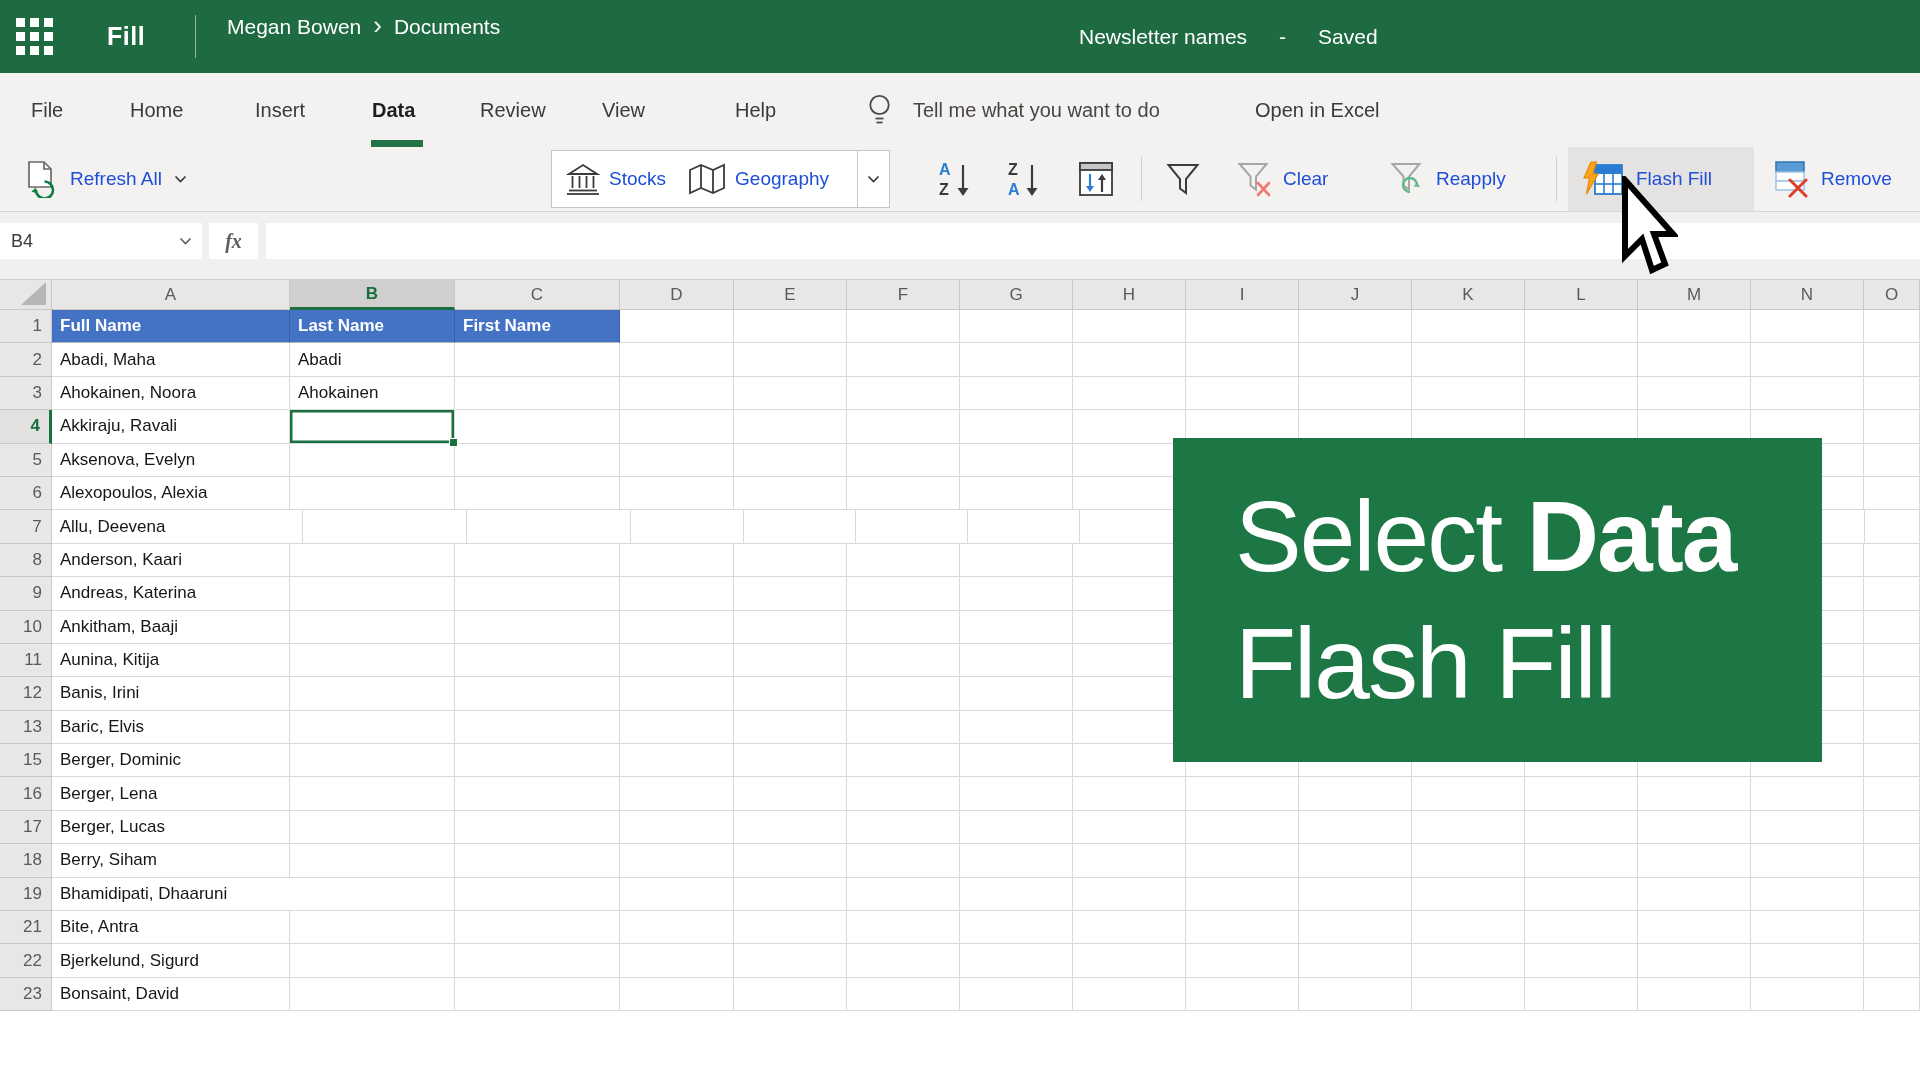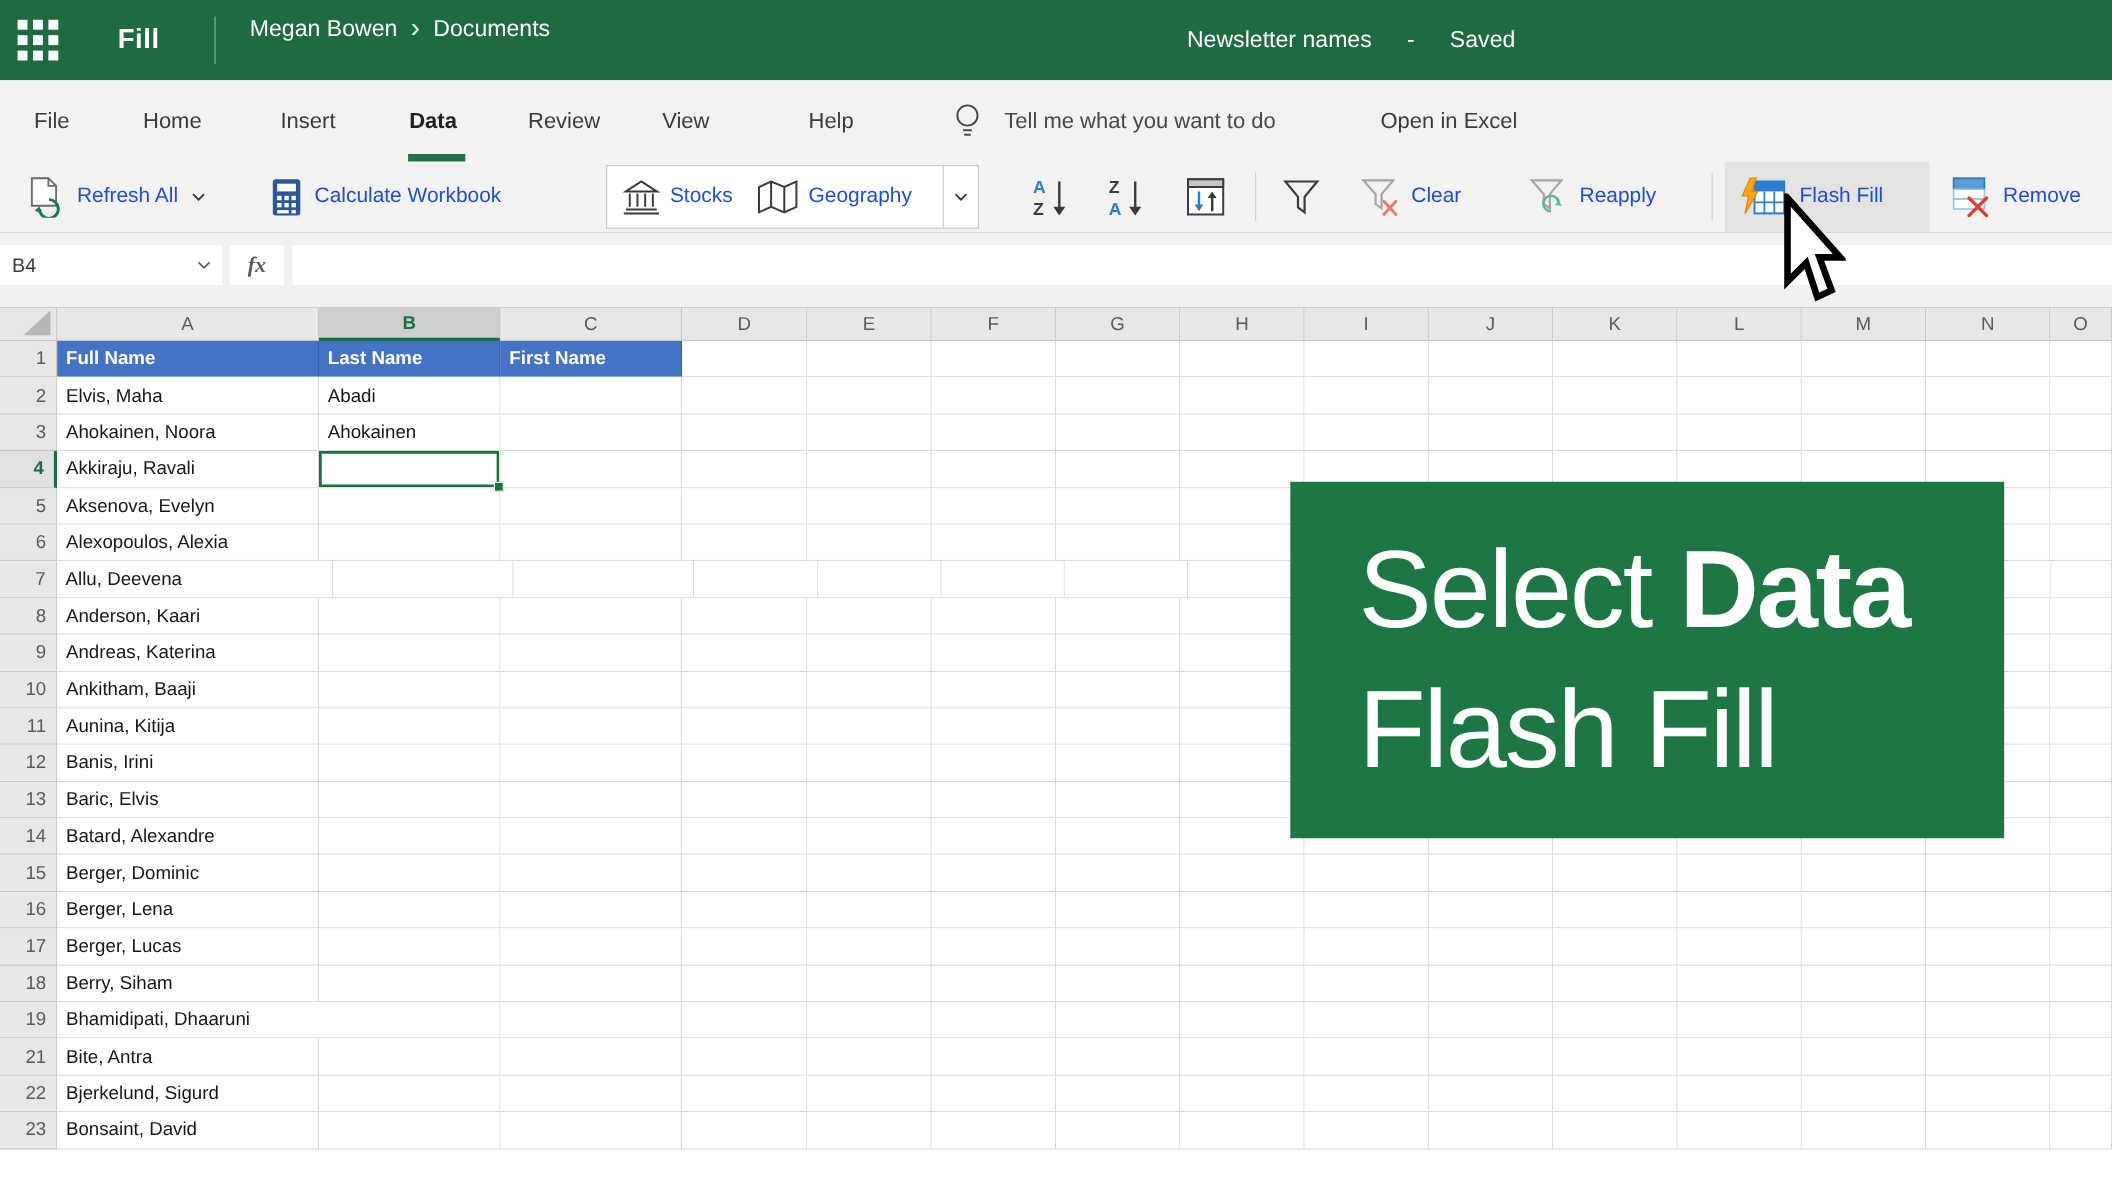--- a/index.html
+++ b/index.html
@@ -131,37 +131,20 @@
       <path d="M18 2 v7 h7" fill="none" stroke="#6a6a6a" stroke-width="1.7"></path>
       <path d="M10 30 a8.5 8.5 0 1 0 8.5 -8.5" fill="none" stroke="#107c41" stroke-width="2.6"></path>
       <path d="M5.5 31.5 l4.5 -4 l1 6 z" fill="#107c41"></path>
     </svg>
     <span class="rlabel">Refresh All</span>
     <svg width="13" height="9" viewBox="0 0 13 9">
       <path d="M1.5 1.5 L6.5 6.5 L11.5 1.5" fill="none" stroke="#3b3a39" stroke-width="1.7"></path>
     </svg>
   </div>
 
-  <div class="rgroup" style="left:247px">
-    <svg width="27" height="35" viewBox="0 0 27 35">
-      <rect x="1" y="1" width="25" height="33" rx="3" fill="#2b579a"></rect>
-      <rect x="5" y="5" width="17" height="7" fill="#fff"></rect>
-      <g fill="#fff">
-        <rect x="5" y="16" width="4" height="4"></rect>
-          <rect x="11.5" y="16" width="4" height="4"></rect>
-          <rect x="18" y="16" width="4" height="4"></rect>
-        <rect x="5" y="22.5" width="4" height="4"></rect>
-          <rect x="11.5" y="22.5" width="4" height="4"></rect>
-          <rect x="18" y="22.5" width="4" height="4"></rect>
-        <rect x="5" y="29" width="10.5" height="3"></rect>
-          <rect x="18" y="29" width="4" height="3"></rect>
-      </g>
-    </svg>
-    <span class="rlabel">Calculate Workbook</span>
-  </div>
 
   <div class="gallery">
     <div class="gal-item" style="margin-left:14px">
       <svg width="34" height="34" viewBox="0 0 34 34">
         <path d="M3 12 L17 3 L31 12 Z" fill="none" stroke="#3b3b3b" stroke-width="1.8"></path>
         <g stroke="#3b3b3b" stroke-width="1.8">
           <line x1="6.5" y1="14" x2="6.5" y2="26"></line>
             <line x1="13.5" y1="14" x2="13.5" y2="26"></line>
           <line x1="20.5" y1="14" x2="20.5" y2="26"></line>
             <line x1="27.5" y1="14" x2="27.5" y2="26"></line>
@@ -316,21 +299,21 @@
       <div class="cell" style="width: 113px;"></div>
       <div class="cell" style="width: 113px;"></div>
       <div class="cell" style="width: 113px;"></div>
       <div class="cell" style="width: 113px;"></div>
       <div class="cell" style="width: 113px;"></div>
       <div class="cell" style="width: 113px;"></div>
       <div class="cell" style="width: 56px;"></div>
     </div>
     <div class="drow">
       <div class="rhead">2</div>
-      <div class="cell" style="width: 238px;">Elvis, Maha</div>
+      <div class="cell" style="width: 238px;">Abadi, Maha</div>
       <div class="cell" style="width: 165px;">Abadi</div>
       <div class="cell" style="width: 165px;"></div>
       <div class="cell" style="width: 114px;"></div>
       <div class="cell" style="width: 113px;"></div>
       <div class="cell" style="width: 113px;"></div>
       <div class="cell" style="width: 113px;"></div>
       <div class="cell" style="width: 113px;"></div>
       <div class="cell" style="width: 113px;"></div>
       <div class="cell" style="width: 113px;"></div>
       <div class="cell" style="width: 113px;"></div>
@@ -533,38 +516,20 @@
       <div class="cell" style="width: 113px;"></div>
       <div class="cell" style="width: 113px;"></div>
       <div class="cell" style="width: 113px;"></div>
       <div class="cell" style="width: 113px;"></div>
       <div class="cell" style="width: 113px;"></div>
       <div class="cell" style="width: 113px;"></div>
       <div class="cell" style="width: 113px;"></div>
       <div class="cell" style="width: 56px;"></div>
     </div>
     <div class="drow">
-      <div class="rhead">14</div>
-      <div class="cell" style="width: 238px;">Batard, Alexandre</div>
-      <div class="cell" style="width: 165px;"></div>
-      <div class="cell" style="width: 165px;"></div>
-      <div class="cell" style="width: 114px;"></div>
-      <div class="cell" style="width: 113px;"></div>
-      <div class="cell" style="width: 113px;"></div>
-      <div class="cell" style="width: 113px;"></div>
-      <div class="cell" style="width: 113px;"></div>
-      <div class="cell" style="width: 113px;"></div>
-      <div class="cell" style="width: 113px;"></div>
-      <div class="cell" style="width: 113px;"></div>
-      <div class="cell" style="width: 113px;"></div>
-      <div class="cell" style="width: 113px;"></div>
-      <div class="cell" style="width: 113px;"></div>
-      <div class="cell" style="width: 56px;"></div>
-    </div>
-    <div class="drow">
       <div class="rhead">15</div>
       <div class="cell" style="width: 238px;">Berger, Dominic</div>
       <div class="cell" style="width: 165px;"></div>
       <div class="cell" style="width: 165px;"></div>
       <div class="cell" style="width: 114px;"></div>
       <div class="cell" style="width: 113px;"></div>
       <div class="cell" style="width: 113px;"></div>
       <div class="cell" style="width: 113px;"></div>
       <div class="cell" style="width: 113px;"></div>
       <div class="cell" style="width: 113px;"></div>

